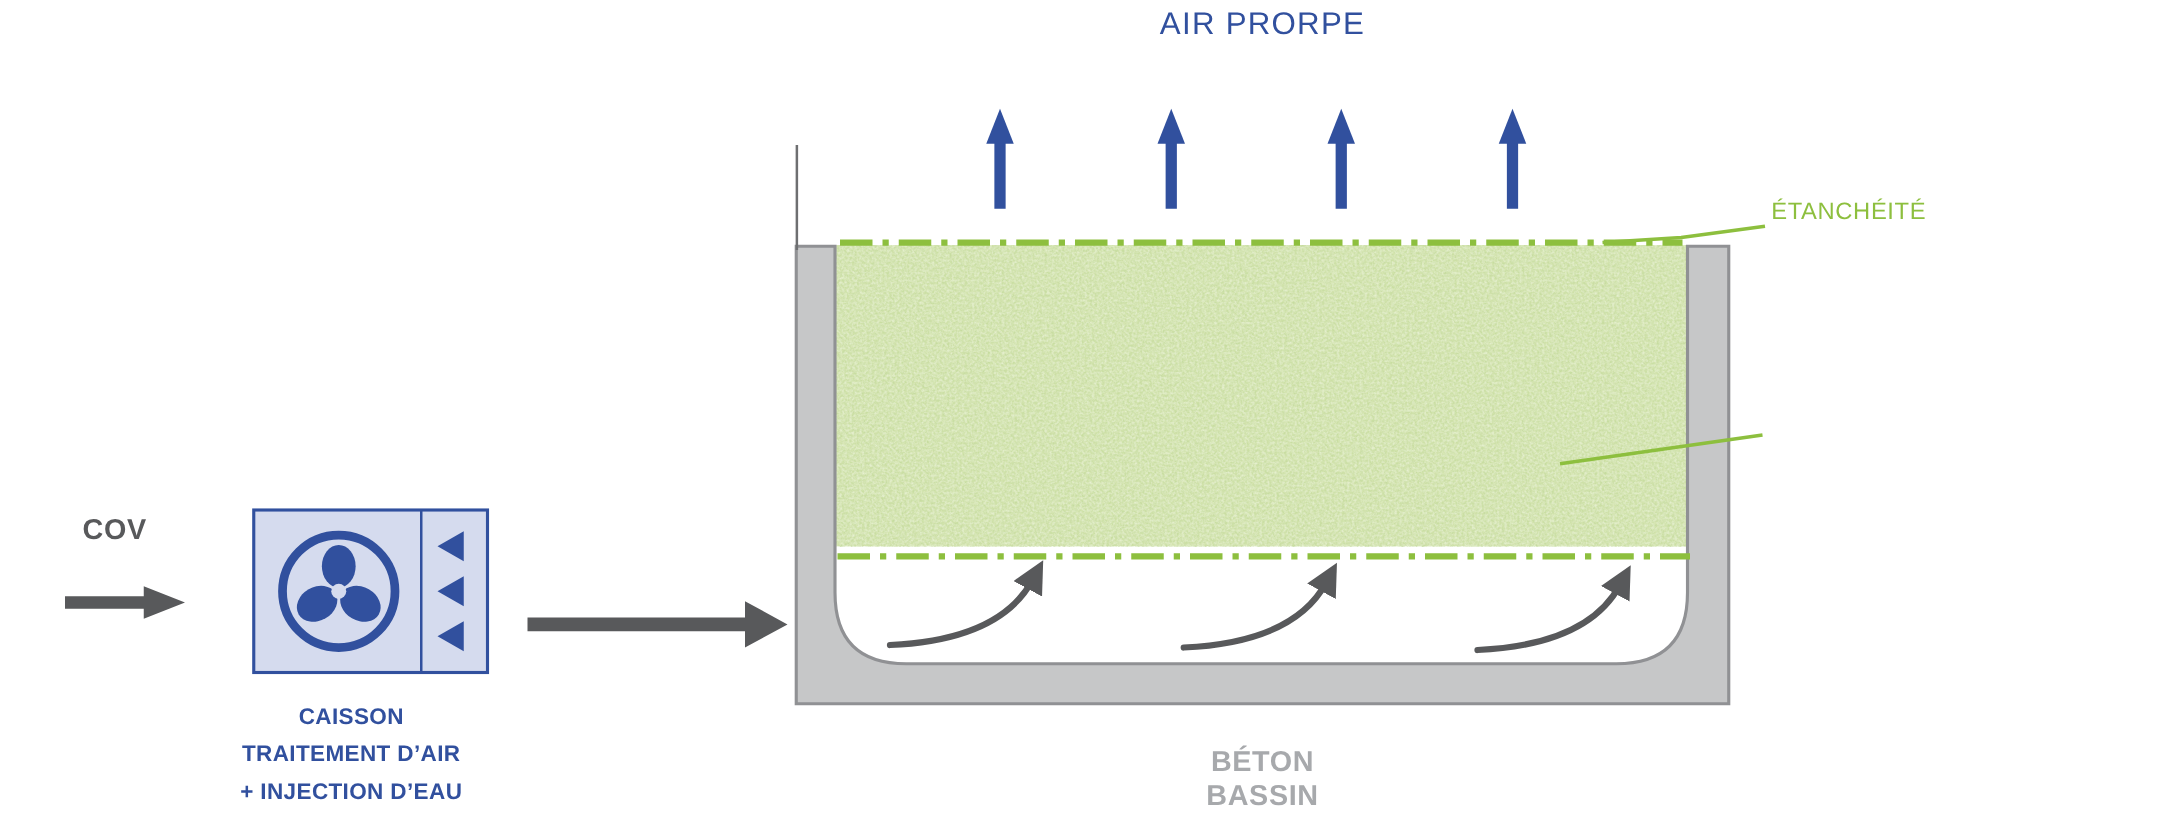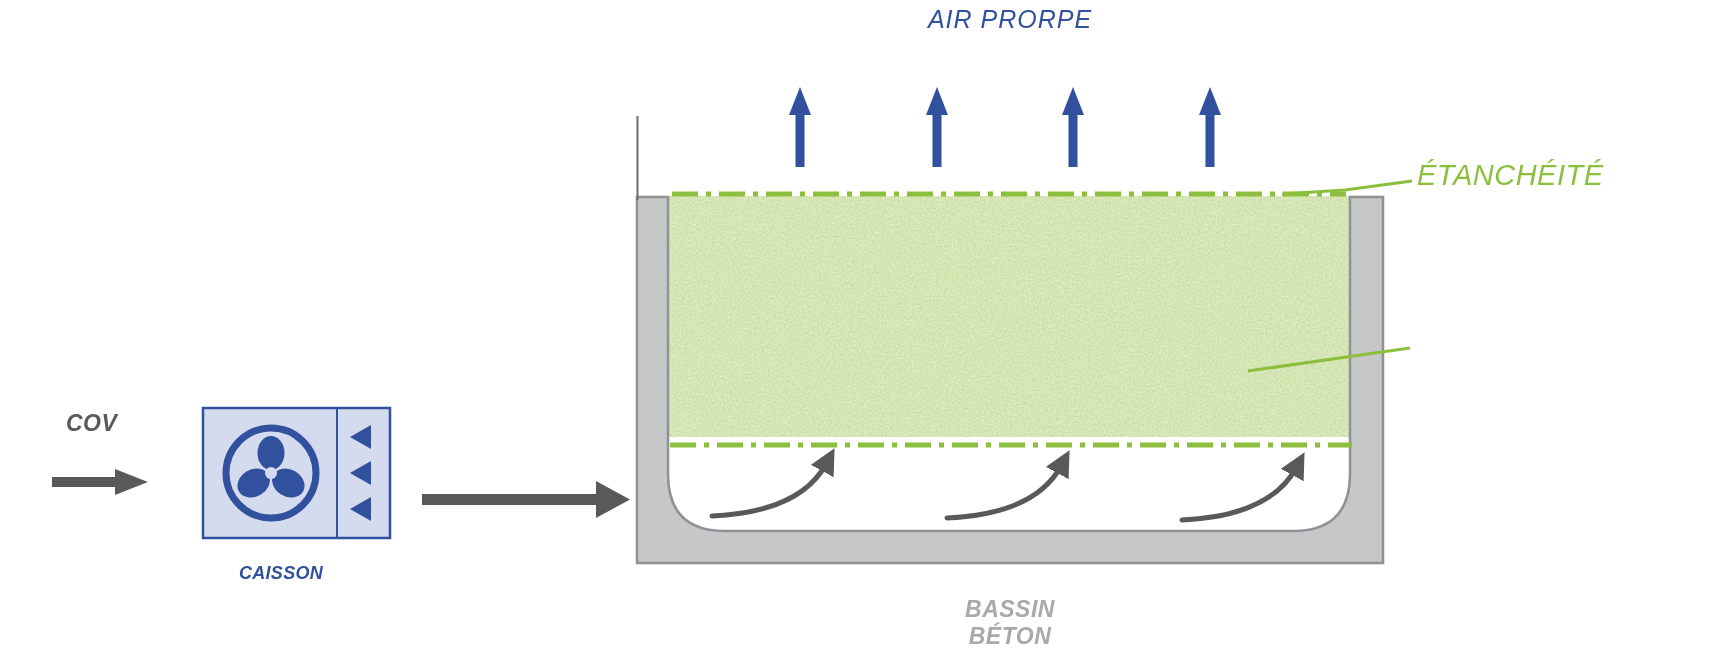--- a/index.html
+++ b/index.html
@@ -1,37 +1,36 @@
 <!DOCTYPE html>
 <html style="--c-blue: #31509e; --c-light-blue: #d5dbee; --c-green: #8dbf3e; --c-media-green: #d4e4af; --c-wall-gray: #c6c7c8; --c-wall-edge-gray: #909194; --c-arrow-gray: #58595b; --c-caption-gray: #a7a9ac; --c-line-gray: #6e6f71;"><head>
 <meta charset="utf-8">
 <style>
   html,body{margin:0;padding:0;background:#ffffff;}
   .stage{
     position:relative;width:1732px;height:665px;background:#ffffff;overflow:hidden;
     font-family:"Liberation Sans", sans-serif;
-    font-style:italic;
   }
   .stage svg{position:absolute;left:0;top:0;}
   .lbl{position:absolute;white-space:nowrap;}
   .title{
     left:810px;top:5px;width:400px;text-align:center;
     font-size:25px;letter-spacing:1px;color:var(--c-blue);
   }
   .cov{
     left:66px;top:410px;font-size:23px;font-weight:600;letter-spacing:0.5px;
     color:var(--c-arrow-gray);
   }
   .caisson{
     left:131px;top:558px;width:300px;text-align:center;
     font-size:18px;font-weight:bold;line-height:30px;letter-spacing:0.3px;
     color:var(--c-blue);
   }
   .green-lbl{
-    font-size:29px;letter-spacing:0.5px;color:var(--c-green);
+    font-size:19px;letter-spacing:0.5px;color:var(--c-green);
   }
   .etan{left:1417px;top:159px;}
   .feuil{left:1417px;top:339px;}
   .bassin{
     left:885px;top:596px;width:250px;text-align:center;
     font-size:23px;font-weight:bold;line-height:27px;letter-spacing:0.5px;
     color:var(--c-caption-gray);
   }
   .f-blue{fill:var(--c-blue);}
   .s-blue{stroke:var(--c-blue);}
@@ -128,23 +127,25 @@
     <polyline points="1282,194 1345,190 1412,181" fill="none" class="s-green" stroke-width="3"></polyline>
     <line x1="1248" y1="371" x2="1410" y2="348" class="s-green" stroke-width="3"></line>
   </svg>
 
   <div class="lbl title">AIR PRORPE</div>
 
   <div class="lbl cov">COV</div>
 
   <div class="lbl caisson">
     <div>CAISSON</div>
+    <div>TRAITEMENT D’AIR</div>
+    <div>+ INJECTION D’EAU</div>
   </div>
 
   <div class="lbl green-lbl etan">ÉTANCHÉITÉ</div>
 
 
   <div class="lbl bassin">
+    <div>BÉTON</div>
     <div>BASSIN</div>
-    <div>BÉTON</div>
   </div>
 
 </div>
 
 </body></html>

